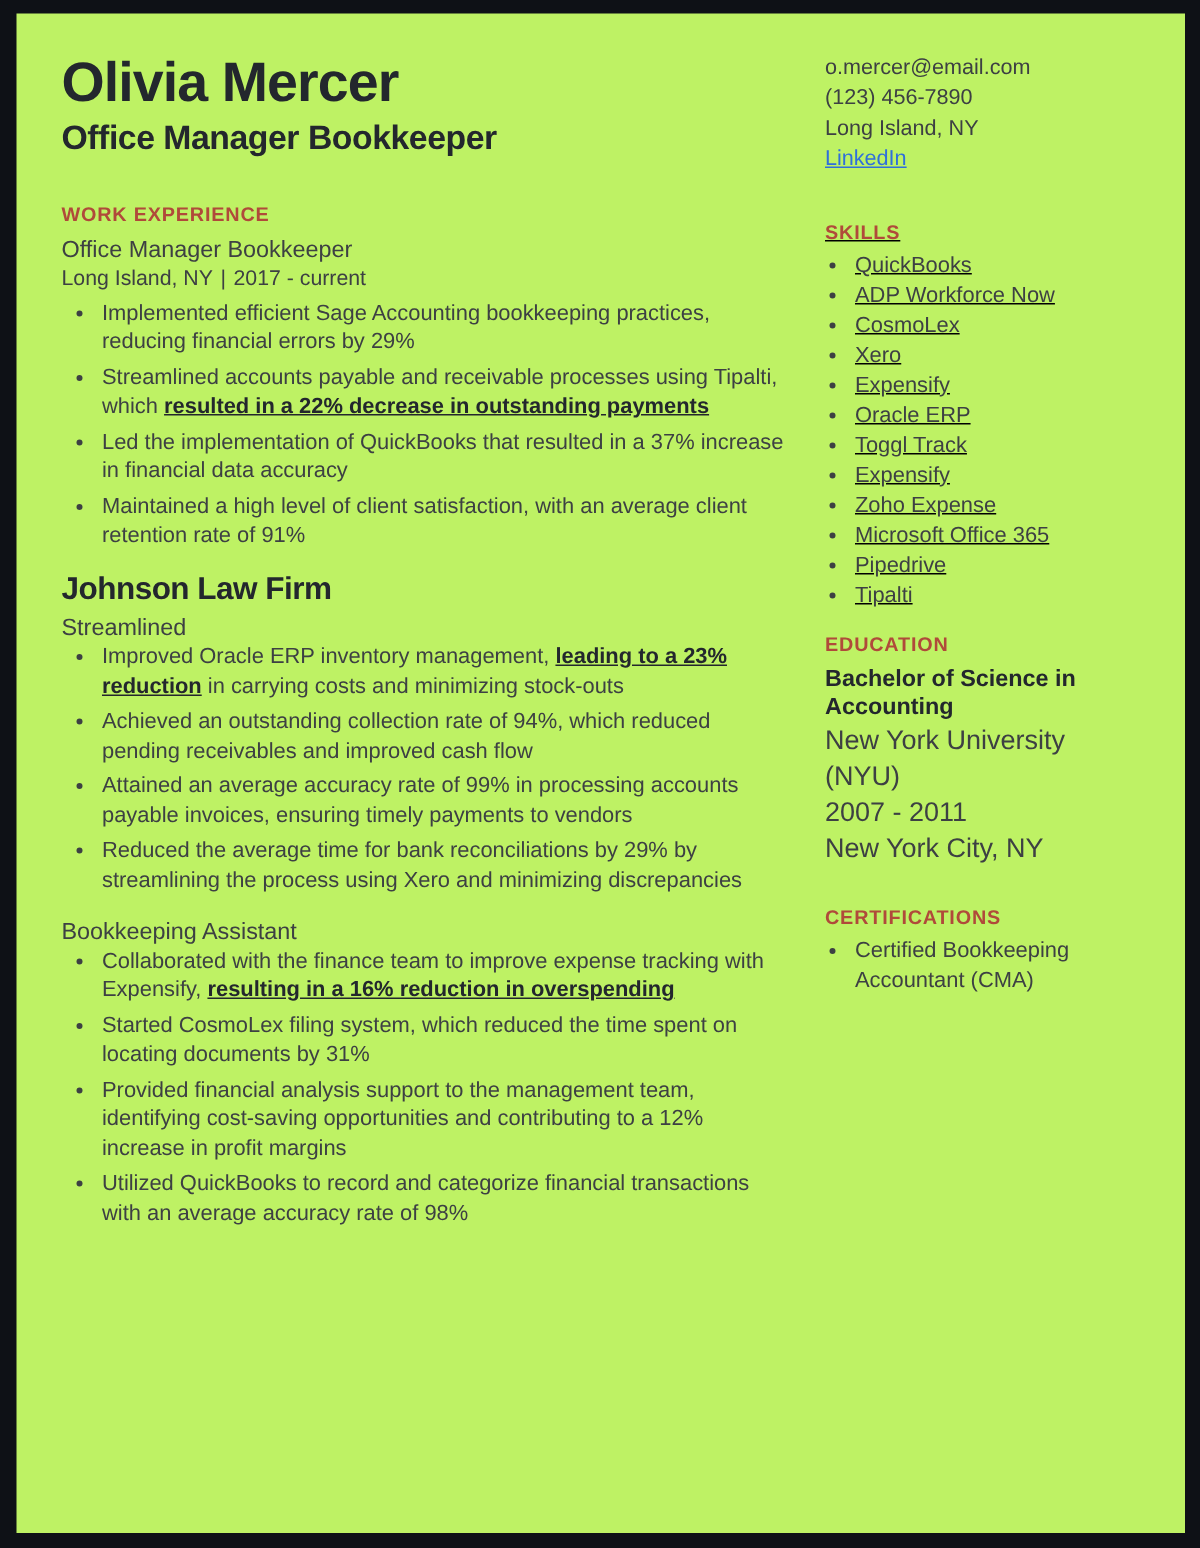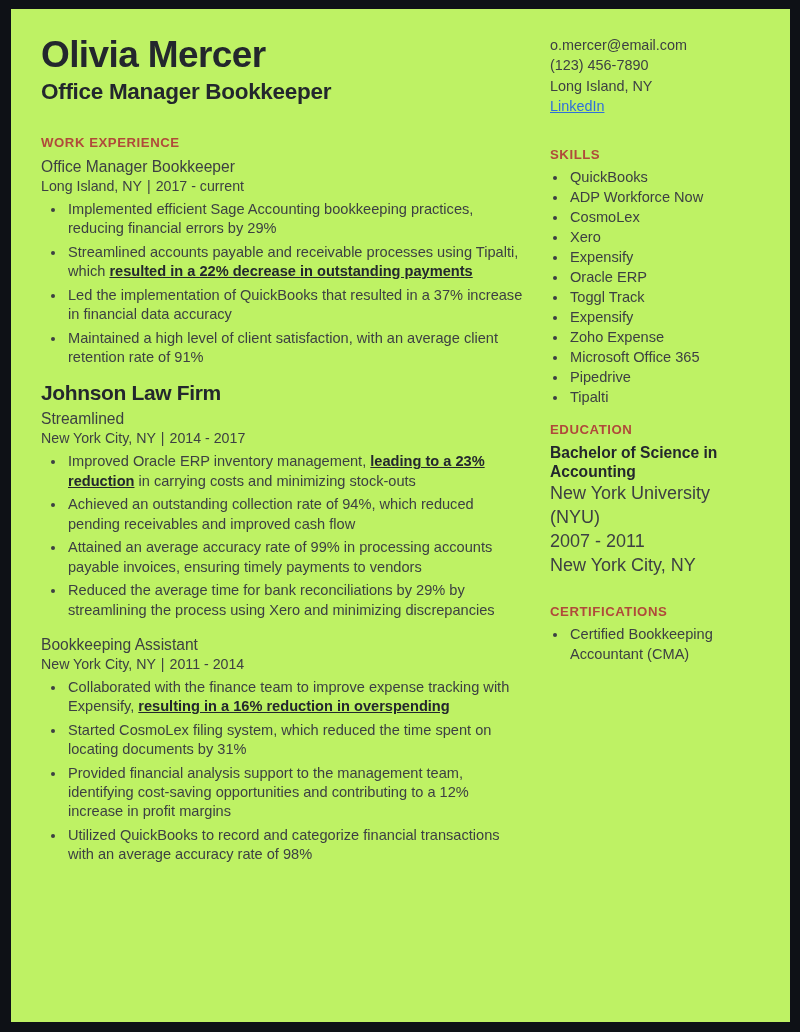--- a/index.html
+++ b/index.html
@@ -84,21 +84,21 @@
   
   .section-title {
     font-size: 13.2px;
     font-weight: bold;
     color: #b04a3a;
     letter-spacing: 0.55px;
     text-transform: uppercase;
     margin: 0 0 6px 0;
   }
   .sec-work { margin-top: 30px; }
-  .sec-skills { margin-top: 0; }
+  .sec-skills { margin-top: 0; text-decoration: underline; }
   .sec-edu { margin-top: 14px; }
   .sec-cert { margin-top: 26px; }
 
   
   .job { margin-bottom: 14px; }
   .job:last-child { margin-bottom: 0; }
   .job-org {
     font-size: 21px;
     font-weight: bold;
     color: #23272d;
@@ -190,31 +190,29 @@
               <ul class="bullets">
                 <li>Implemented efficient Sage Accounting bookkeeping practices, reducing financial errors by 29%</li>
                 <li>Streamlined accounts payable and receivable processes using Tipalti, which <span class="emph">resulted in a 22% decrease in outstanding payments</span></li>
                 <li>Led the implementation of QuickBooks that resulted in a 37% increase in financial data accuracy</li>
                 <li>Maintained a high level of client satisfaction, with an average client retention rate of 91%</li>
               </ul>
             </div>
             <div class="job">
               <div class="job-org">Johnson Law Firm</div>
               <div class="job-role">Streamlined</div>
-              <div class="job-meta"><span>New York City, NY</span><span class="sep">|</span><span>2014 - 2017</span></div>
               <ul class="bullets">
                 <li>Improved Oracle ERP inventory management, <span class="emph">leading to a 23% reduction</span> in carrying costs and minimizing stock-outs</li>
                 <li>Achieved an outstanding collection rate of 94%, which reduced pending receivables and improved cash flow</li>
                 <li>Attained an average accuracy rate of 99% in processing accounts payable invoices, ensuring timely payments to vendors</li>
                 <li>Reduced the average time for bank reconciliations by 29% by streamlining the process using Xero and minimizing discrepancies</li>
               </ul>
             </div>
             <div class="job">
               <div class="job-role">Bookkeeping Assistant</div>
-              <div class="job-meta"><span>New York City, NY</span><span class="sep">|</span><span>2011 - 2014</span></div>
               <ul class="bullets">
                 <li>Collaborated with the finance team to improve expense tracking with Expensify, <span class="emph">resulting in a 16% reduction in overspending</span></li>
                 <li>Started CosmoLex filing system, which reduced the time spent on locating documents by 31%</li>
                 <li>Provided financial analysis support to the management team, identifying cost-saving opportunities and contributing to a 12% increase in profit margins</li>
                 <li>Utilized QuickBooks to record and categorize financial transactions with an average accuracy rate of 98%</li>
               </ul>
             </div>
           </div>
       </div>
 

